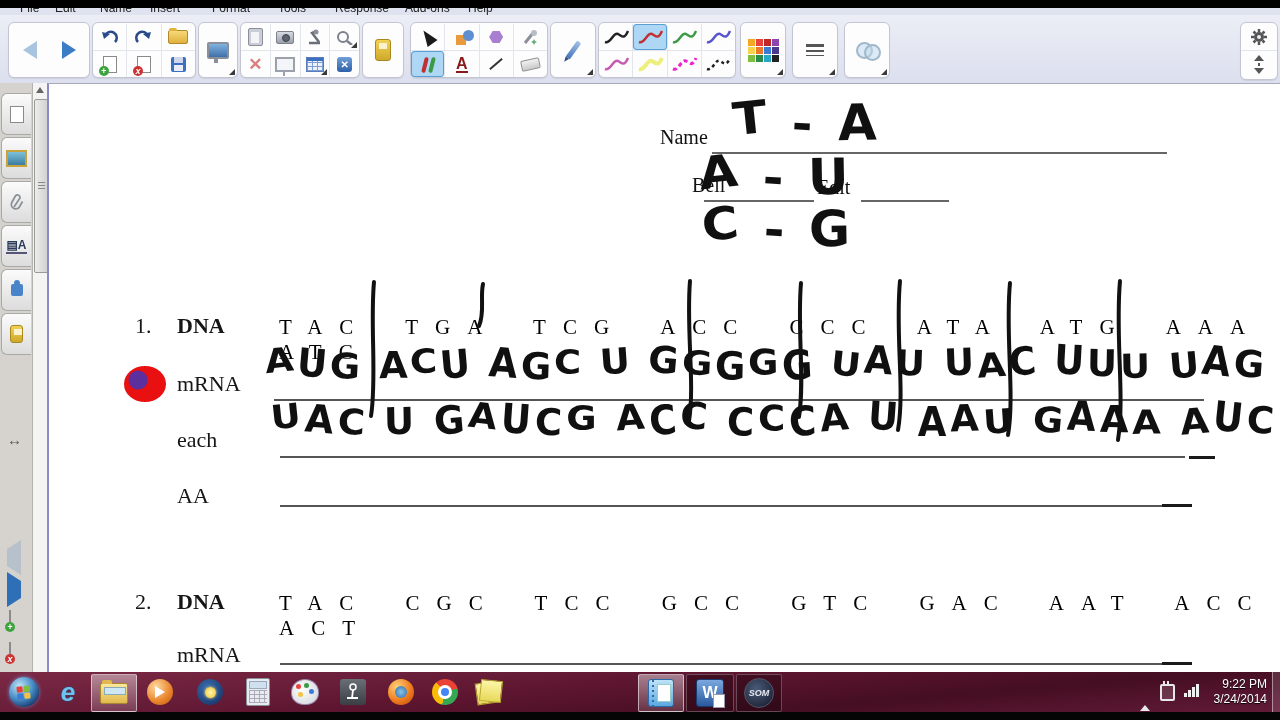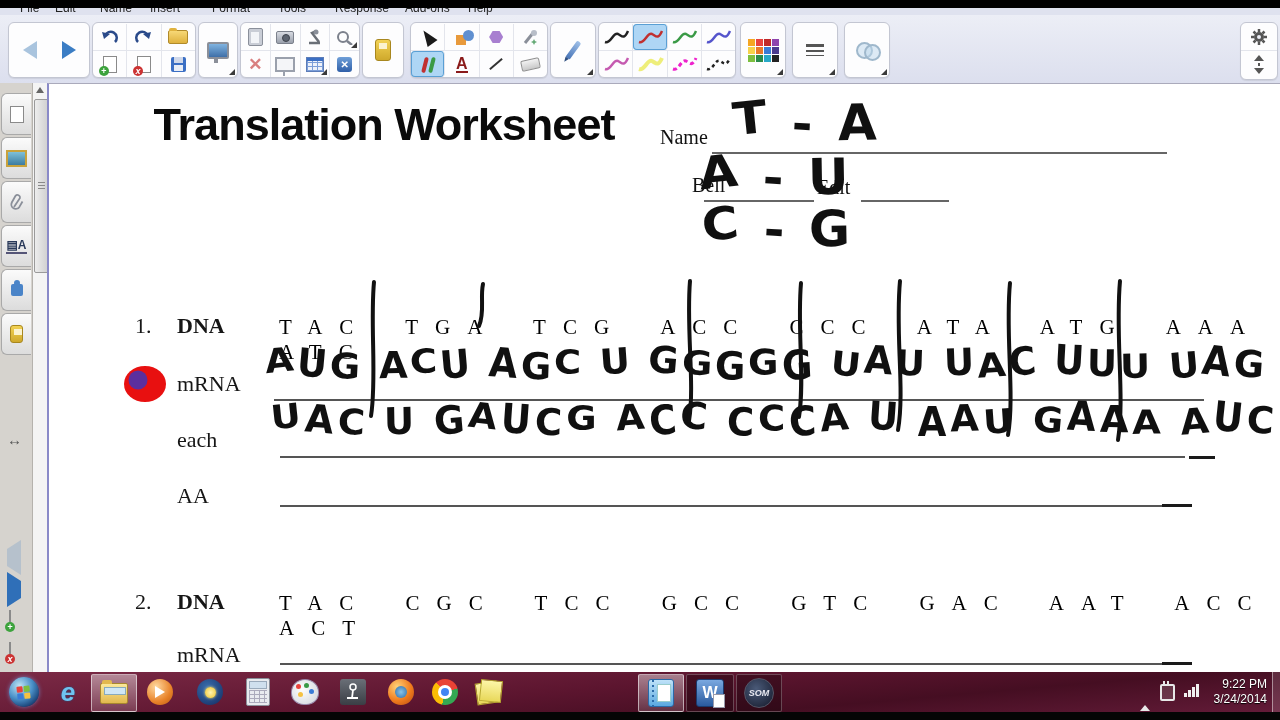--- a/index.html
+++ b/index.html
@@ -497,21 +497,20 @@
     <div id="scrollthumb">
       <span class="gripmark" style="top:82px;"></span>
       <span class="gripmark" style="top:85px;"></span>
       <span class="gripmark" style="top:88px;"></span>
     </div>
   </div>
 
   <div id="page" class="abs">
 
     <div id="ws-title" class="abs">
-      <div>Translation Worksheet</div>
     </div>
 
     <span class="abs serif fieldlabel" style="left:611px;top:42px;">Name</span>
     <div class="fline" style="left:663px;top:68px;width:455px;background:#666;height:1.5px;"></div>
 
     <span class="abs serif fieldlabel" style="left:643px;top:90px;">Bell</span>
     <div class="fline" style="left:655px;top:116px;width:110px;background:#666;height:1.5px;"></div>
     <span class="abs serif fieldlabel" style="left:768px;top:92px;">Edit</span>
     <div class="fline" style="left:812px;top:116px;width:88px;background:#666;height:1.5px;"></div>
 

